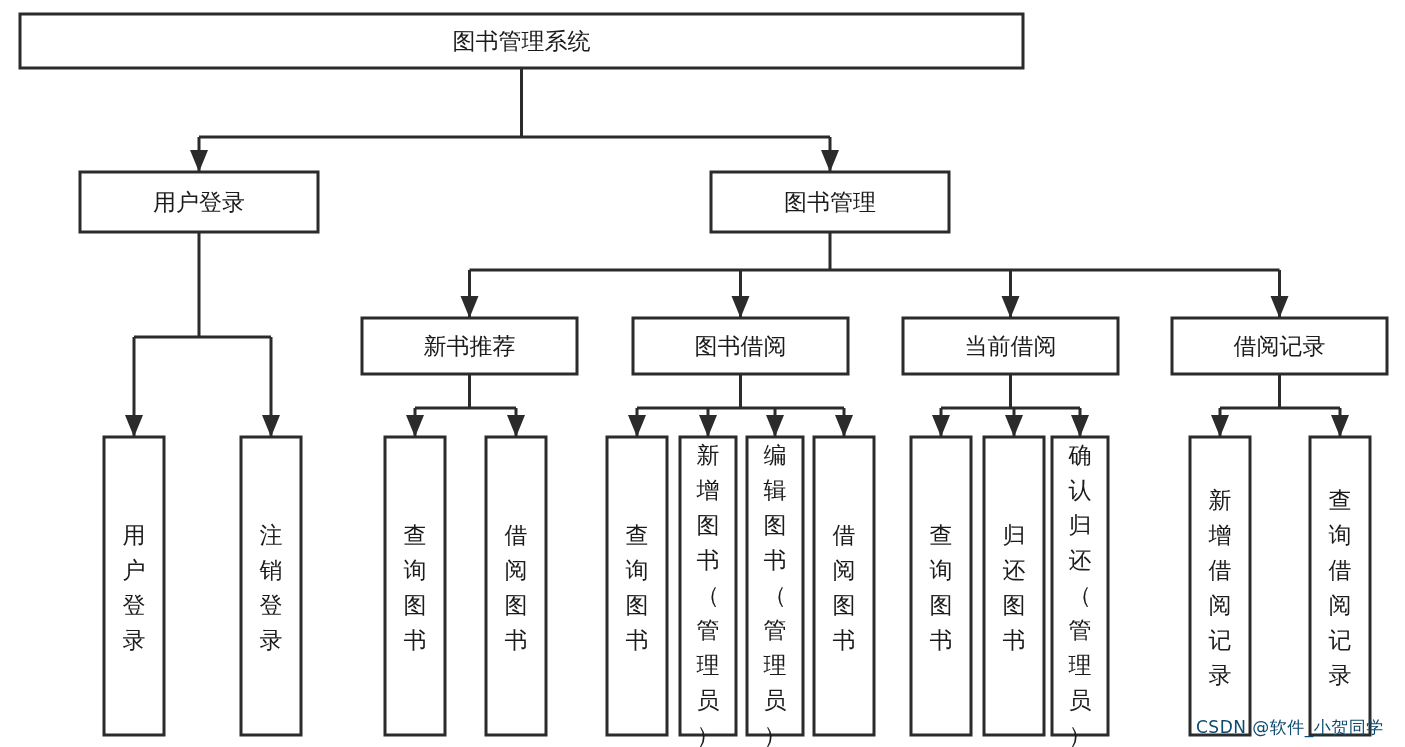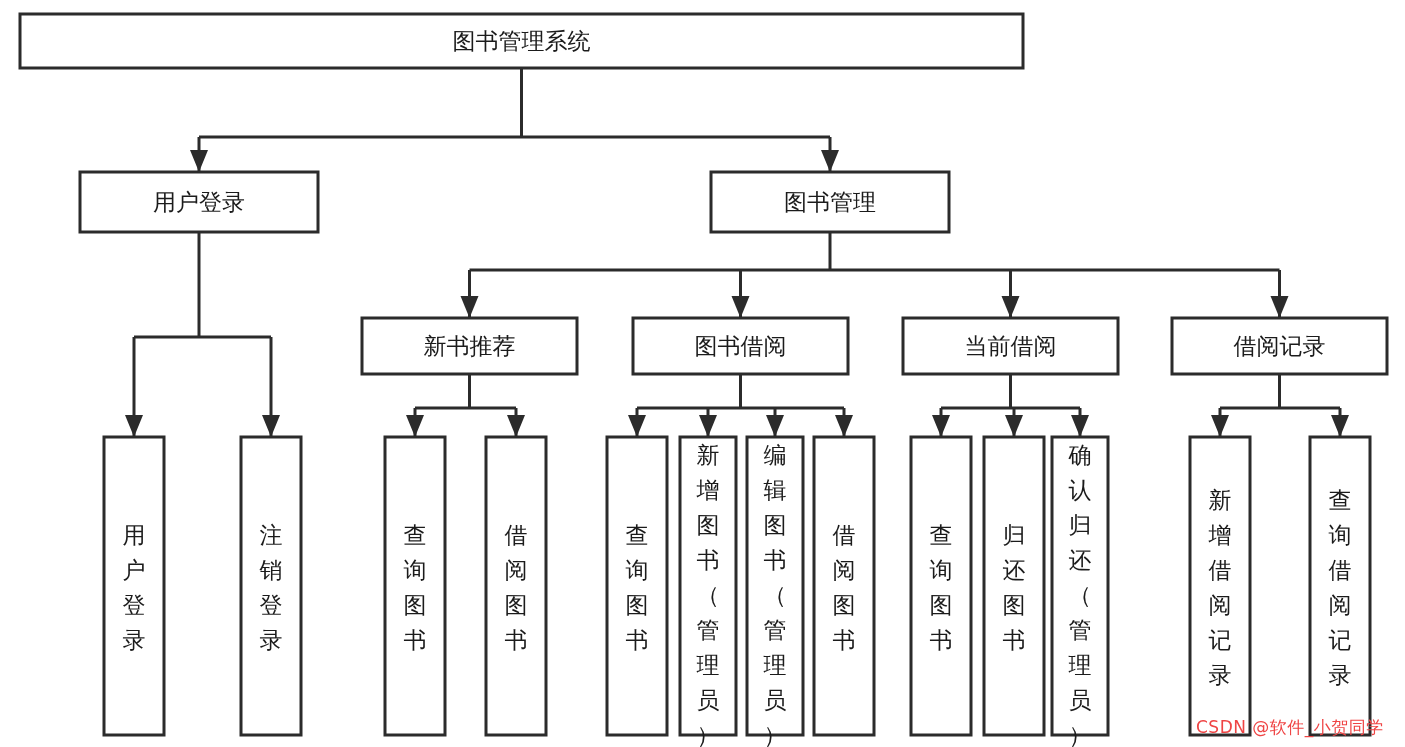--- a/index.html
+++ b/index.html
@@ -20,21 +20,21 @@
     dominant-baseline:middle;
   }
   .node-label-vert{
     fill:#1b1b1b;
     font-family:"DejaVu Sans","Liberation Sans",sans-serif;
     font-size:23px;
     text-anchor:middle;
   }
   .watermark{
     position:absolute;
-    color:#ef4444;
+    color:#0c4a6e;
     font-size:17px;
     font-family:"DejaVu Sans","Liberation Sans",sans-serif;
     white-space:nowrap;
     left:1196px;top:716px;
     letter-spacing:0.5px;
   }
 </style>
 </head>
 <body>
 

